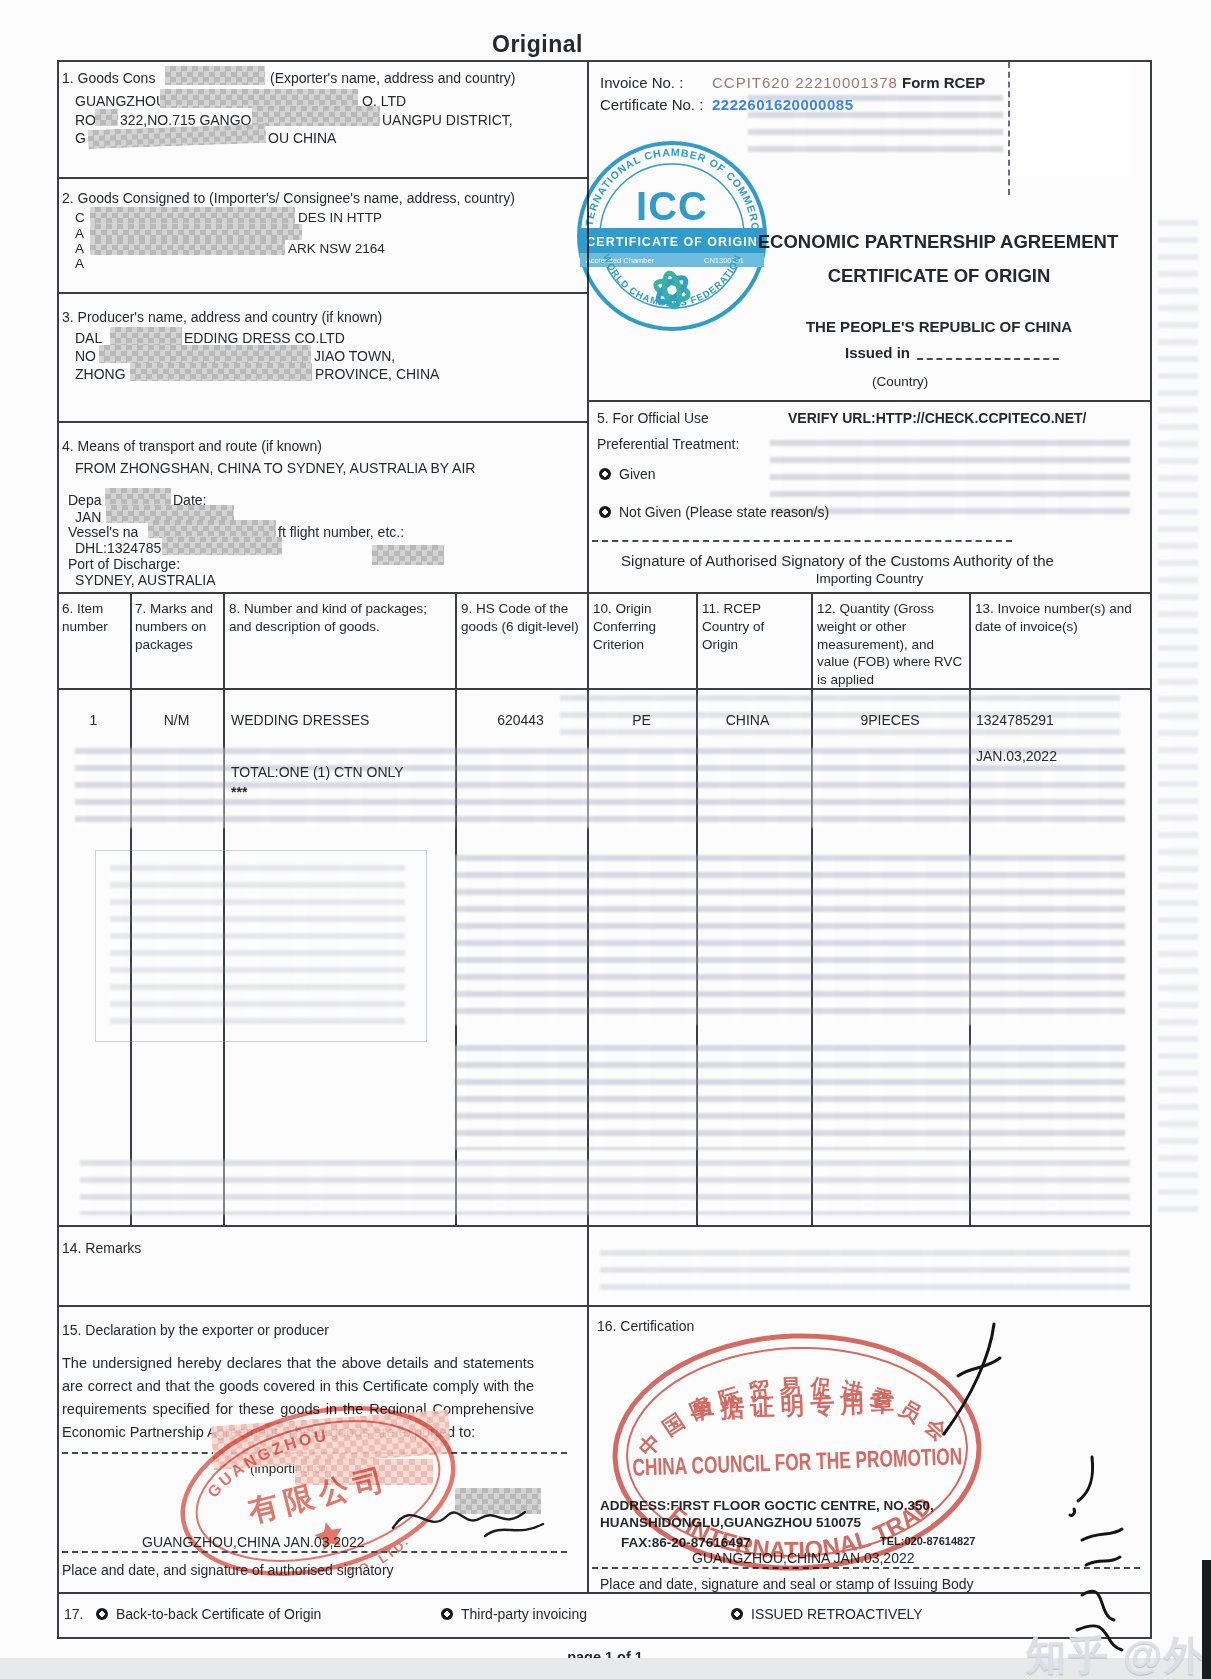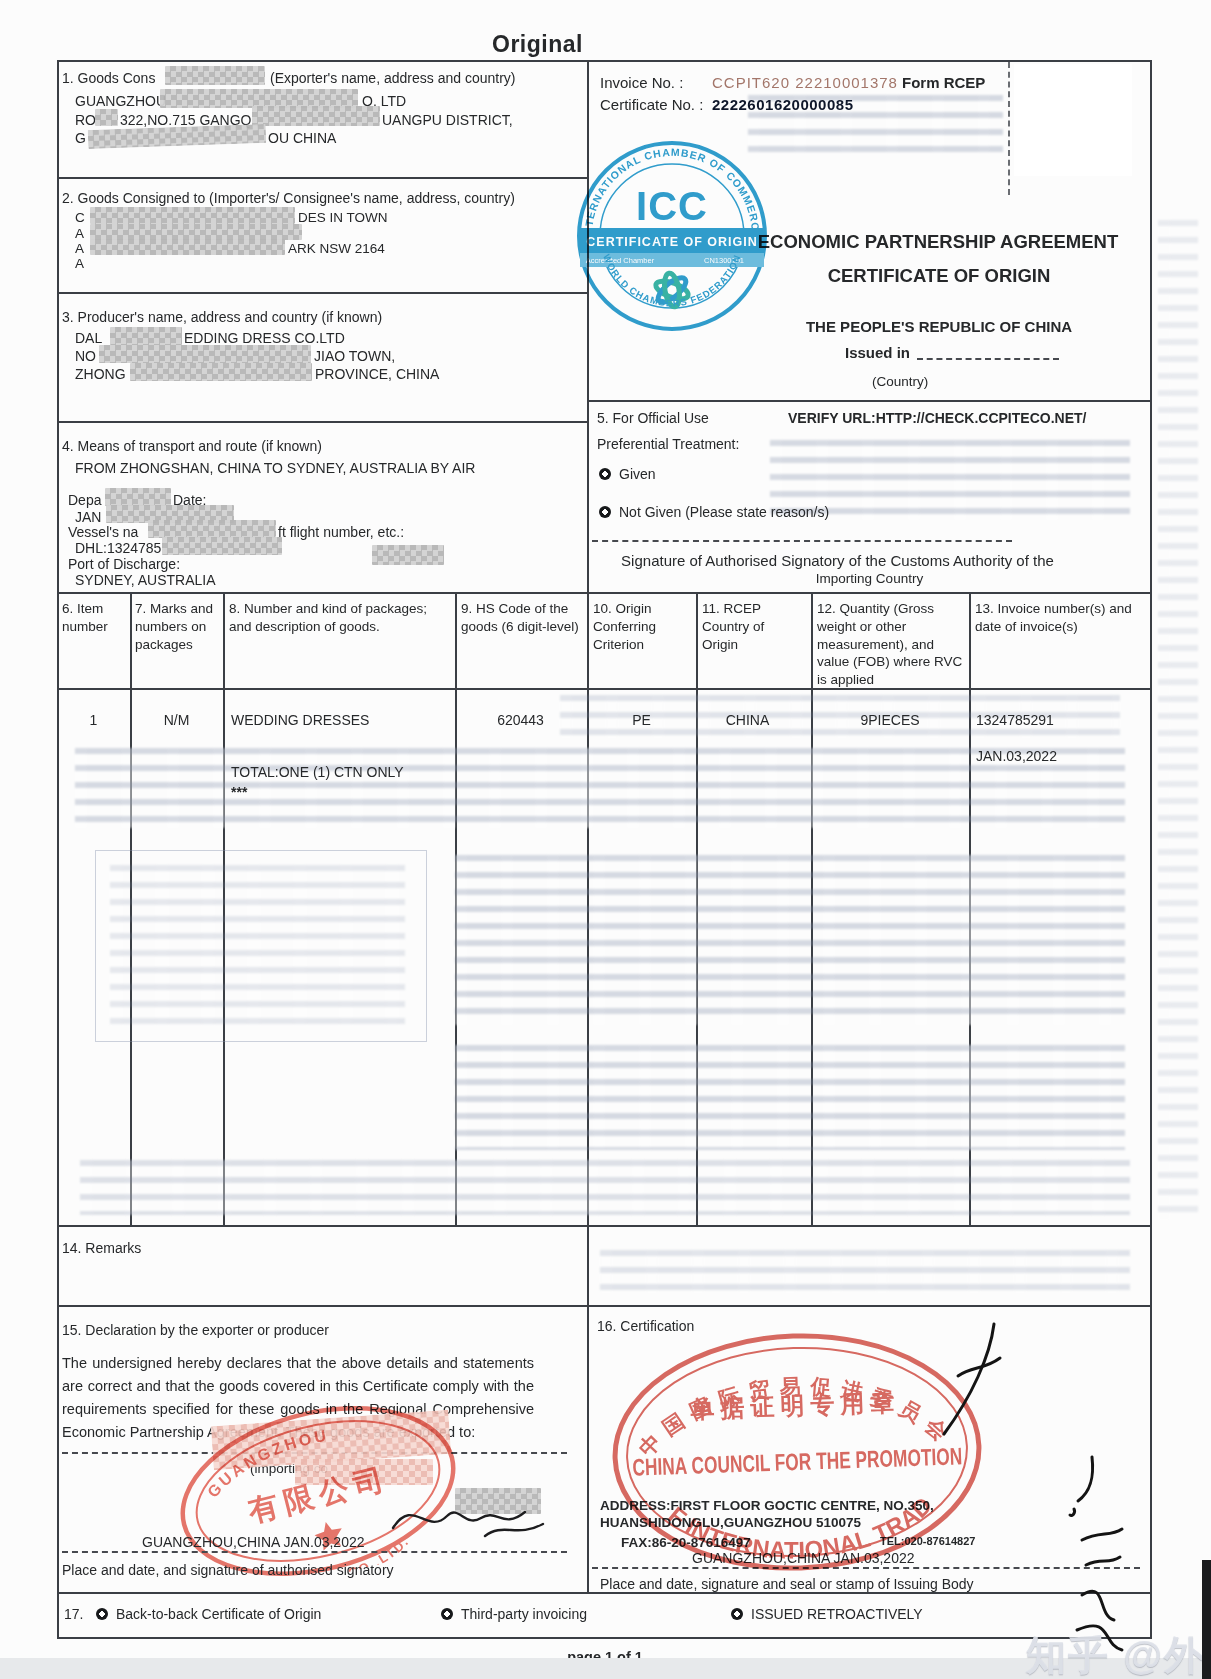--- a/index.html
+++ b/index.html
@@ -71,21 +71,21 @@
   <div class="ghost" style="left:455px;top:855px;width:670px;height:170px;"></div>
   <div class="ghost" style="left:455px;top:1045px;width:670px;height:105px;"></div>
   <div class="ghost" style="left:80px;top:1160px;width:1050px;height:55px;opacity:.8;"></div>
   <div class="ghost" style="left:600px;top:1250px;width:530px;height:42px;opacity:.7;"></div>
   <div class="ghost" style="left:1158px;top:220px;width:40px;height:1000px;opacity:.5;"></div>
 
   <div class="t" style="left:600px;top:74px;font-size:15px;">Invoice No. :</div>
   <div class="t" style="left:712px;top:74px;font-size:15px;letter-spacing:1px;color:#a3766a;">CCPIT620 22210001378</div>
   <div class="t b" style="left:902px;top:74px;font-size:15px;">Form RCEP</div>
   <div class="t" style="left:600px;top:96px;font-size:15px;">Certificate No. :</div>
-  <div class="t b" style="left:712px;top:96px;font-size:15px;letter-spacing:.5px;color:#0f172a;">2222601620000085</div>
+  <div class="t b" style="left:712px;top:96px;font-size:15px;letter-spacing:.5px;color:#3b82f6;">2222601620000085</div>
   <div class="vdash" style="left:1008px;top:62px;height:133px;"></div>
   <div class="abs" style="left:1014px;top:64px;width:118px;height:112px;background:#fff;"></div>
 
   <div class="t b c" style="left:716px;top:230px;width:444px;font-size:18.5px;">ECONOMIC PARTNERSHIP AGREEMENT</div>
   <div class="t b c" style="left:730px;top:264px;width:418px;font-size:18.5px;">CERTIFICATE OF ORIGIN</div>
   <div class="t c" style="left:730px;top:318px;width:418px;font-size:15px;font-weight:600;">THE PEOPLE'S REPUBLIC OF CHINA</div>
   <div class="t b" style="left:845px;top:344px;font-size:15px;">Issued in</div>
   <div class="dashline" style="left:917px;top:358px;width:142px;"></div>
   <div class="t" style="left:872px;top:374px;font-size:13.5px;">(Country)</div>
 
@@ -126,21 +126,21 @@
   <div class="t" style="left:120px;top:112px;">322,NO.715 GANGQ</div>
   <div class="px" style="left:252px;top:106px;width:128px;height:20px;"></div>
   <div class="t" style="left:382px;top:112px;">UANGPU DISTRICT,</div>
   <div class="t" style="left:75px;top:130px;">G</div>
   <div class="px" style="left:88px;top:127px;width:178px;height:19px;transform:rotate(-2deg);"></div>
   <div class="t" style="left:268px;top:130px;">OU CHINA</div>
 
   <div class="t" style="left:62px;top:190px;">2. Goods Consigned to (Importer's/ Consignee's name, address, country)</div>
   <div class="t" style="left:75px;top:210px;font-size:13.5px;">C</div>
   <div class="px" style="left:90px;top:207px;width:205px;height:17px;"></div>
-  <div class="t" style="left:298px;top:210px;font-size:13.5px;">DES IN TOWN</div>
+  <div class="t" style="left:298px;top:210px;font-size:13.5px;">DES IN HTTP</div>
   <div class="t" style="left:75px;top:226px;font-size:13.5px;">A</div>
   <div class="px" style="left:90px;top:224px;width:212px;height:16px;"></div>
   <div class="t" style="left:75px;top:241px;font-size:13.5px;">A</div>
   <div class="px" style="left:90px;top:239px;width:195px;height:16px;"></div>
   <div class="t" style="left:288px;top:241px;font-size:13.5px;">ARK NSW 2164</div>
   <div class="t" style="left:75px;top:256px;font-size:13.5px;">A</div>
 
   <div class="t" style="left:62px;top:309px;">3. Producer's name, address and country (if known)</div>
   <div class="t" style="left:75px;top:330px;">DAL</div>
   <div class="px" style="left:110px;top:327px;width:72px;height:18px;"></div>

